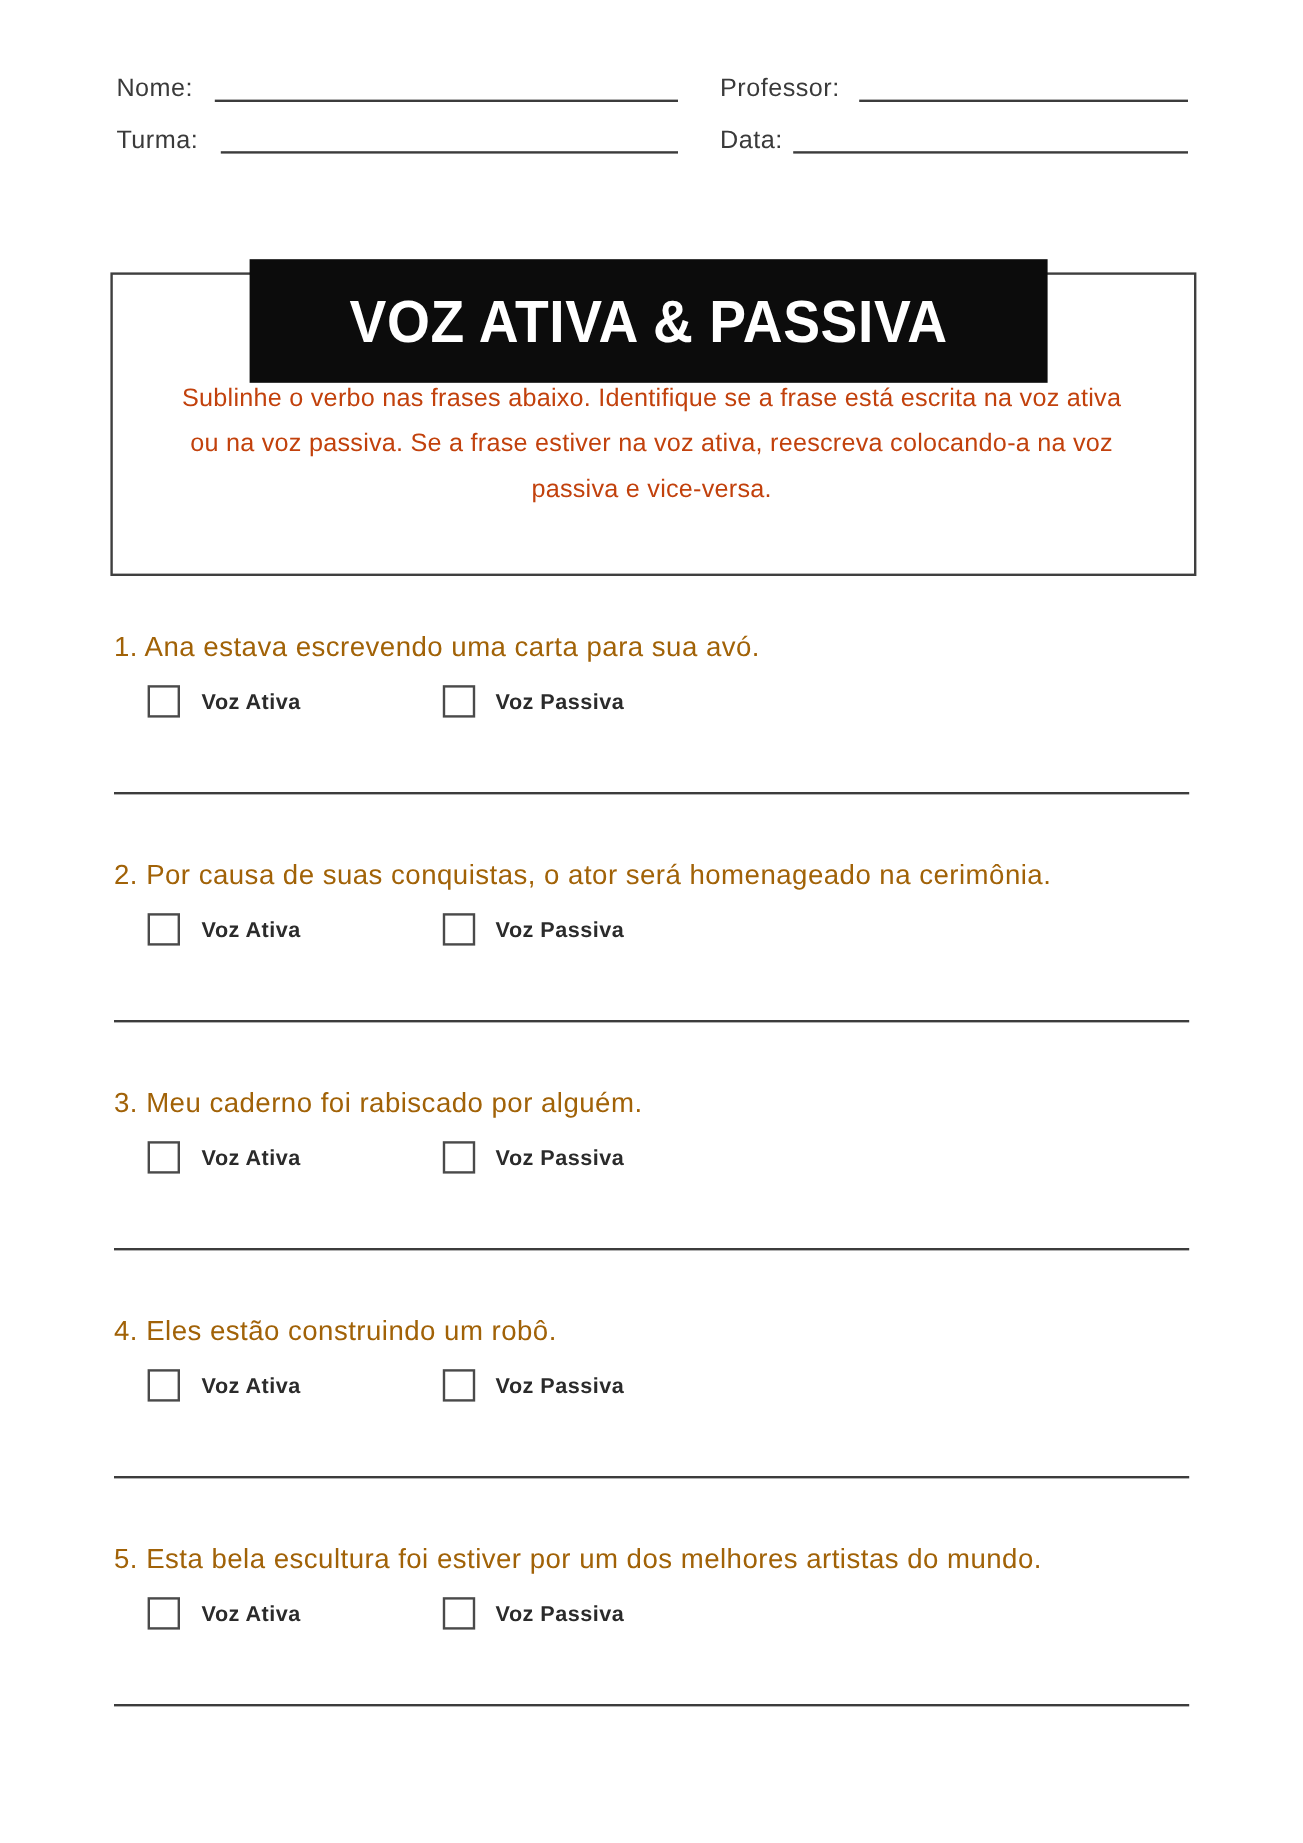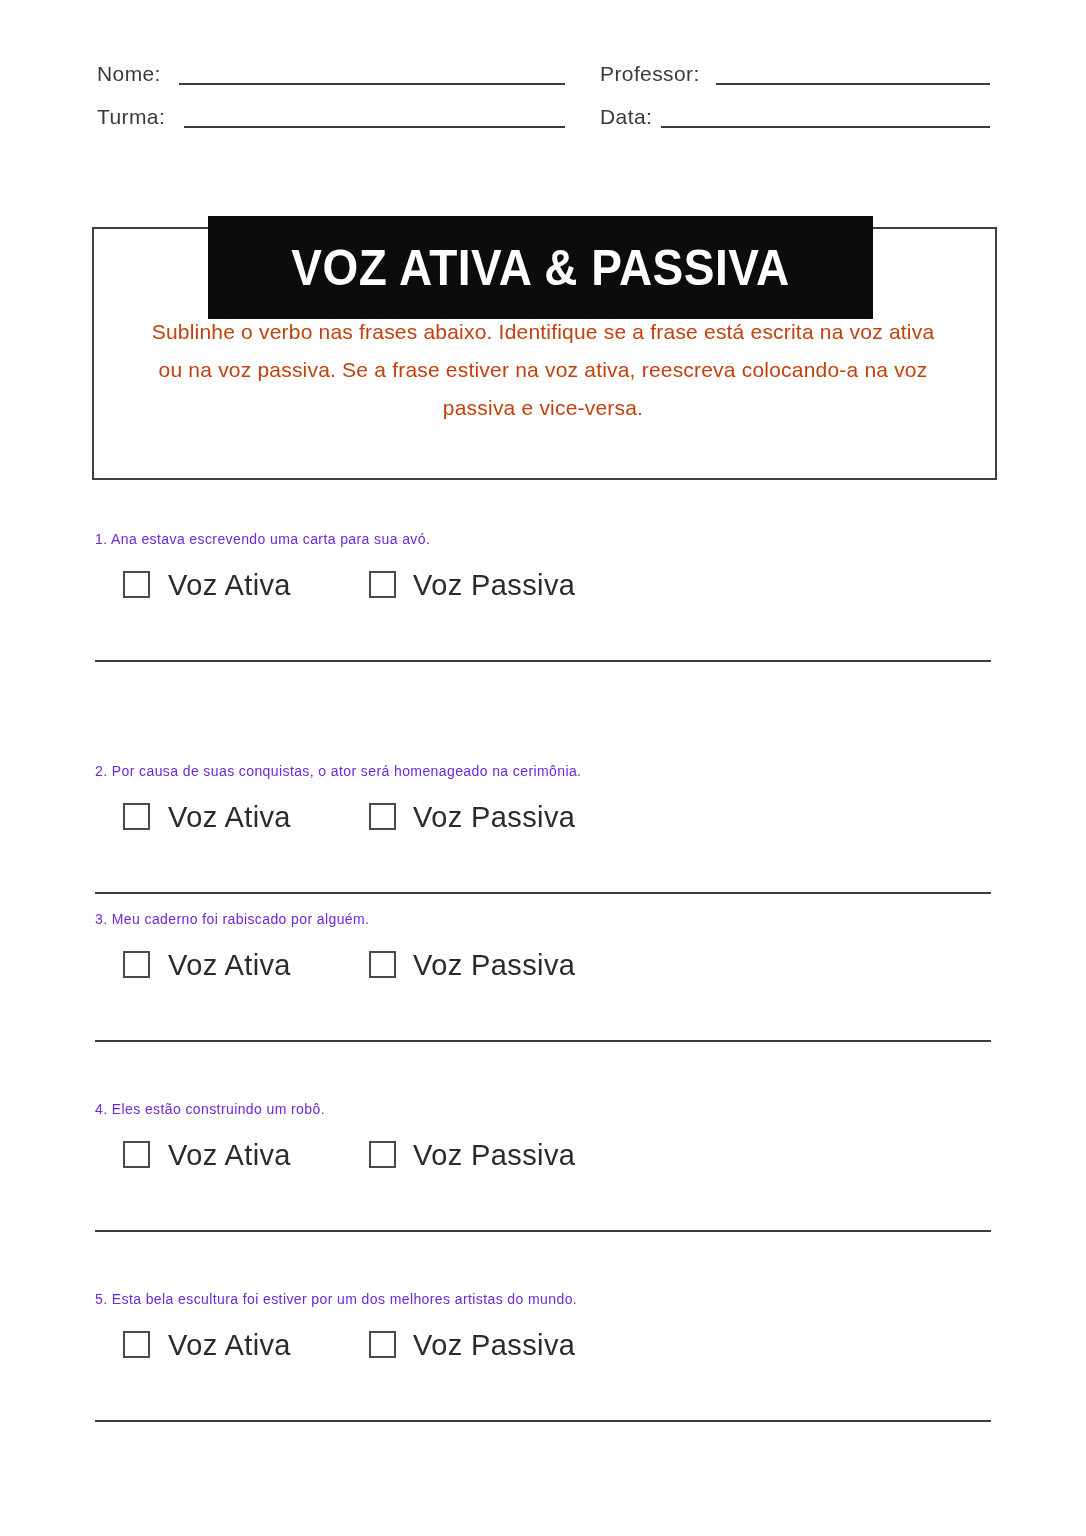--- a/index.html
+++ b/index.html
@@ -78,24 +78,24 @@
   }
 
   
   .question {
     position: absolute;
     left: 95px;
     width: 896px;
     height: 160px;
   }
   .q-text {
-    font-size: 14px;
+    font-size: 23px;
     letter-spacing: 0.4px;
     line-height: 30px;
-    color: #6d28d9;
+    color: #a16207;
     white-space: nowrap;
   }
   .options-row {
     position: absolute;
     top: 47px;
     left: 0;
     height: 28px;
   }
   .checkbox {
     position: absolute;
@@ -103,25 +103,26 @@
     width: 27px;
     height: 27px;
     border: 2px solid #4a4a4a;
     background: #ffffff;
   }
   .cb-active   { left: 28px; }
   .cb-passive  { left: 274px; }
   .opt-label {
     position: absolute;
     top: 1px;
-    font-size: 29px;
+    font-size: 18px;
     letter-spacing: 0.4px;
     line-height: 27px;
     color: #2b2b2b;
     white-space: nowrap;
+    font-weight: bold;
   }
   .lbl-active  { left: 73px; }
   .lbl-passive { left: 318px; }
   .answer-line {
     position: absolute;
     top: 136px;
     left: 0;
     width: 896px;
     border-bottom: 2px solid #3c3c3c;
     height: 1px;
@@ -155,21 +156,21 @@
     <div class="q-text"><span>1.</span> <span>Ana estava escrevendo uma carta para sua avó.</span></div>
     <div class="options-row">
       <div class="checkbox cb-active"></div>
       <span class="opt-label lbl-active">Voz Ativa</span>
       <div class="checkbox cb-passive"></div>
       <span class="opt-label lbl-passive">Voz Passiva</span>
     </div>
     <div class="answer-line"></div>
   </div>
 
-  <div class="question" style="top:714px;margin-top:42px;">
+  <div class="question" style="top:714px;">
     <div class="q-text"><span>2.</span> <span>Por causa de suas conquistas, o ator será homenageado na cerimônia.</span></div>
     <div class="options-row">
       <div class="checkbox cb-active"></div>
       <span class="opt-label lbl-active">Voz Ativa</span>
       <div class="checkbox cb-passive"></div>
       <span class="opt-label lbl-passive">Voz Passiva</span>
     </div>
     <div class="answer-line"></div>
   </div>
 

